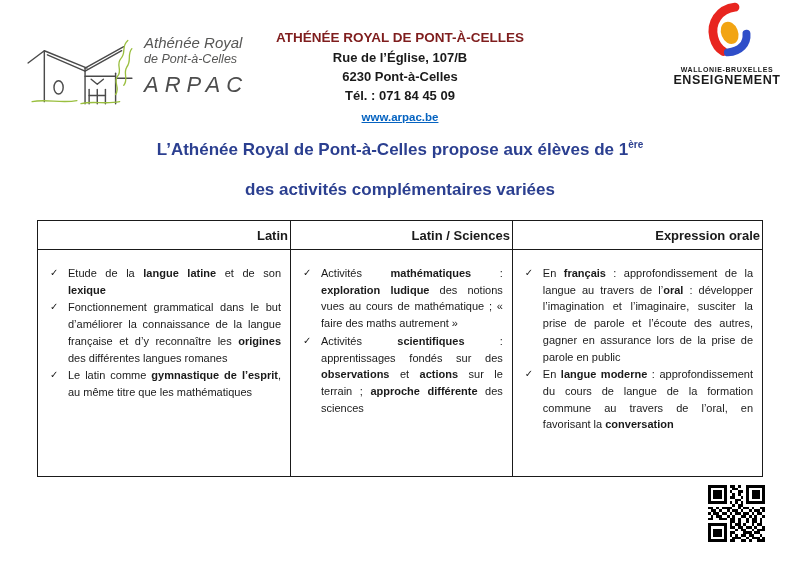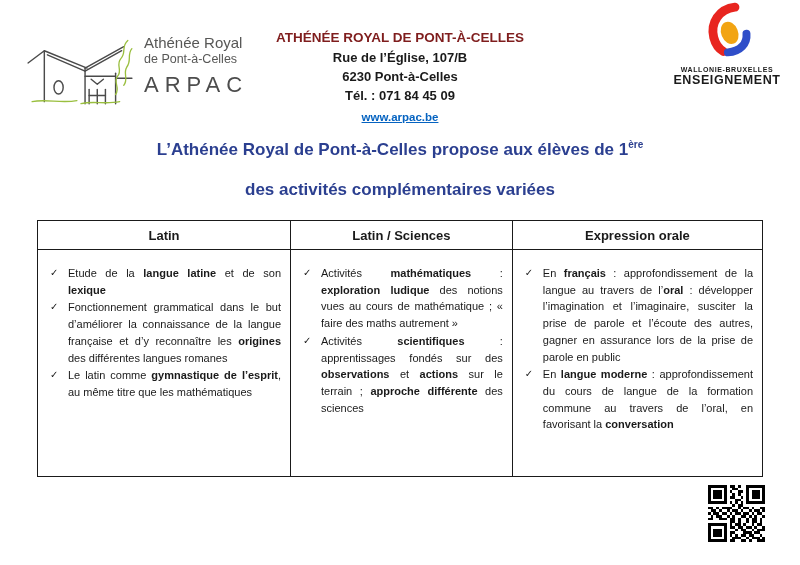--- a/index.html
+++ b/index.html
@@ -1,20 +1,20 @@
 <!DOCTYPE html>
 <html><head>
 <meta charset="utf-8">
 <style>
   html,body{margin:0;padding:0;background:#fff;}
   body{width:800px;height:565px;font-family:"Liberation Sans","DejaVu Sans",sans-serif;color:#1a1a1a;}
   .page{position:relative;width:800px;height:565px;background:#fff;overflow:hidden;}
 
   
-  .arpac-logo{position:absolute;left:26px;top:20px;display:flex;align-items:center;gap:6px;}
+  .arpac-logo{position:absolute;left:26px;top:20px;display:flex;align-items:center;gap:6px;font-style:italic;}
   .arpac-sketch{width:112px;height:92px;}
   .arpac-text{line-height:1.25;color:#575756;}
   .arpac-line1{font-size:15px;}
   .arpac-line2{font-size:12.5px;}
   .arpac-acronym{font-size:22px;letter-spacing:6px;color:#4d4d4d;margin-top:3px;}
 
   .school-block{position:absolute;left:235px;top:30px;width:330px;text-align:center;font-weight:bold;}
   .school-name{color:#7f1d1d;font-size:13.5px;margin-bottom:5px;}
   .school-line{font-size:13px;margin-bottom:4px;}
   .website{display:inline-block;color:#0563C1;text-decoration:underline;font-size:11.5px;cursor:pointer;}
@@ -26,21 +26,21 @@
 
   
   .doc-title{position:absolute;left:0;top:139px;width:100%;text-align:center;color:#2B3F90;font-weight:bold;}
   .title-line1{font-size:17px;}
   .title-line2{font-size:17px;margin-top:20px;}
   .doc-title sup{font-size:10px;vertical-align:super;}
 
   
   table.activities{position:absolute;left:37px;top:220px;width:726px;height:257px;border-collapse:collapse;table-layout:fixed;}
   table.activities th,table.activities td{border:1.5px solid #1a1a1a;}
-  table.activities th{height:24px;font-size:13px;font-weight:bold;text-align:center;vertical-align:middle;padding:2px;}
+  table.activities th{height:24px;font-size:13px;font-weight:bold;text-align:right;vertical-align:middle;padding:2px;}
   table.activities td{vertical-align:top;padding:15px 9px 6px 9px;}
   ul.acts{margin:0;padding:0;list-style:none;}
   ul.acts li{position:relative;padding-left:21px;font-size:11px;line-height:1.52;text-align:justify;margin-bottom:1px;}
   ul.acts .check{position:absolute;left:3px;top:0;font-size:10px;}
   .b{font-weight:bold;}
 
   
   .qr{position:absolute;left:708px;top:485px;width:57px;height:57px;display:flex;flex-direction:column;background:#fff;}
   .qr-row{display:flex;flex:1;}
   .qr-m{flex:1;}

